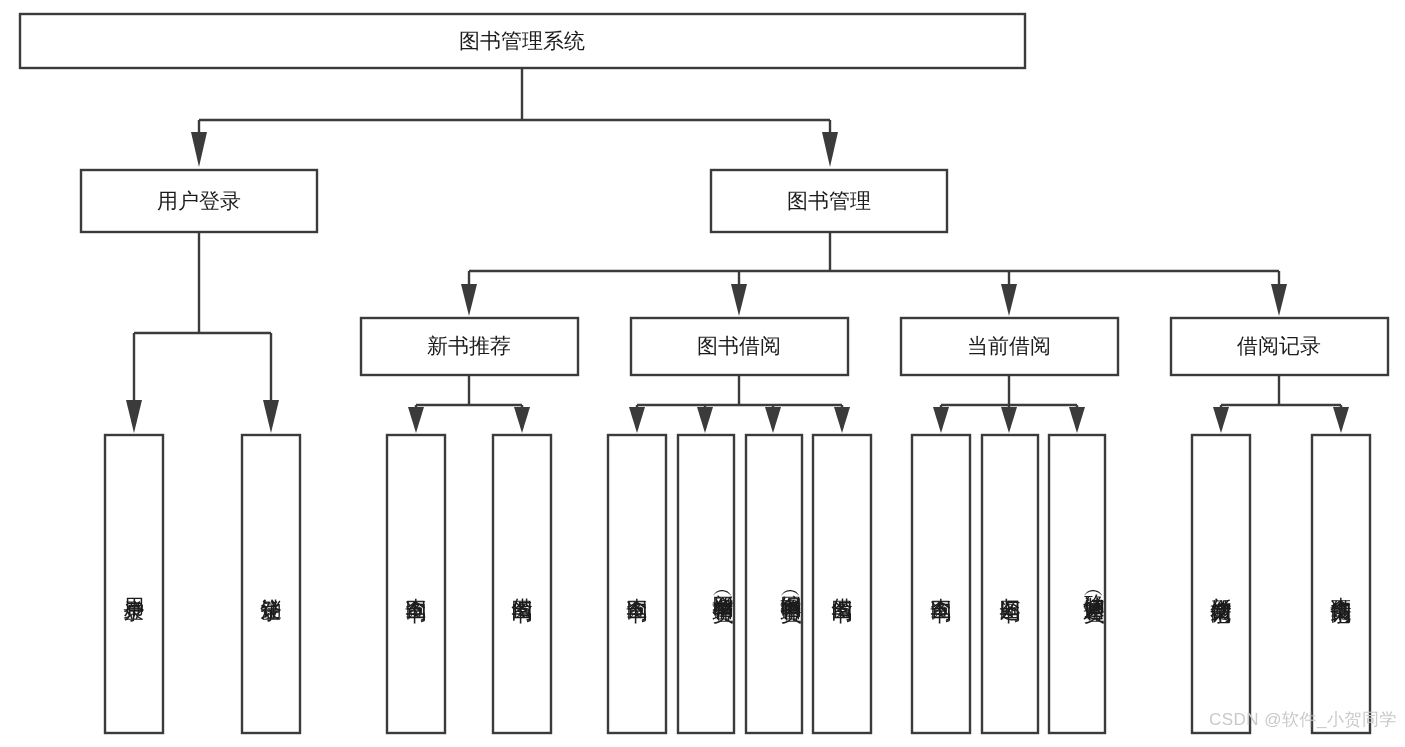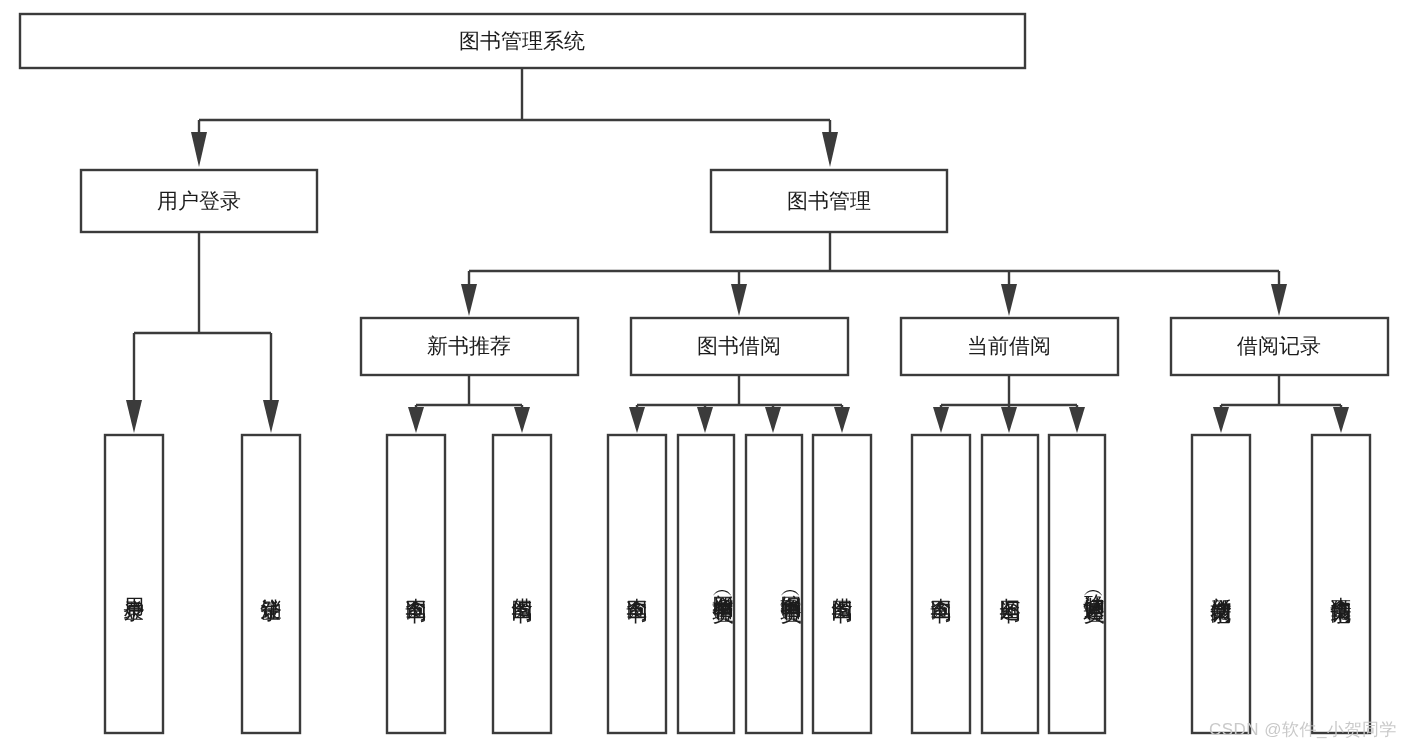--- a/index.html
+++ b/index.html
@@ -61,21 +61,21 @@
     white-space: nowrap;
     display: flex;
     align-items: center;
     justify-content: center;
     text-align: center;
     pointer-events: none;
   }
   .watermark {
     position: absolute;
     right: 8px;
-    bottom: 6px;
+    bottom: 16px;
     font-family: "Liberation Sans", "DejaVu Sans", sans-serif;
     font-size: 17px;
     color: #c9c9c9;
     letter-spacing: 0.5px;
     white-space: nowrap;
   }
 </style>
 </head>
 <body>
 

